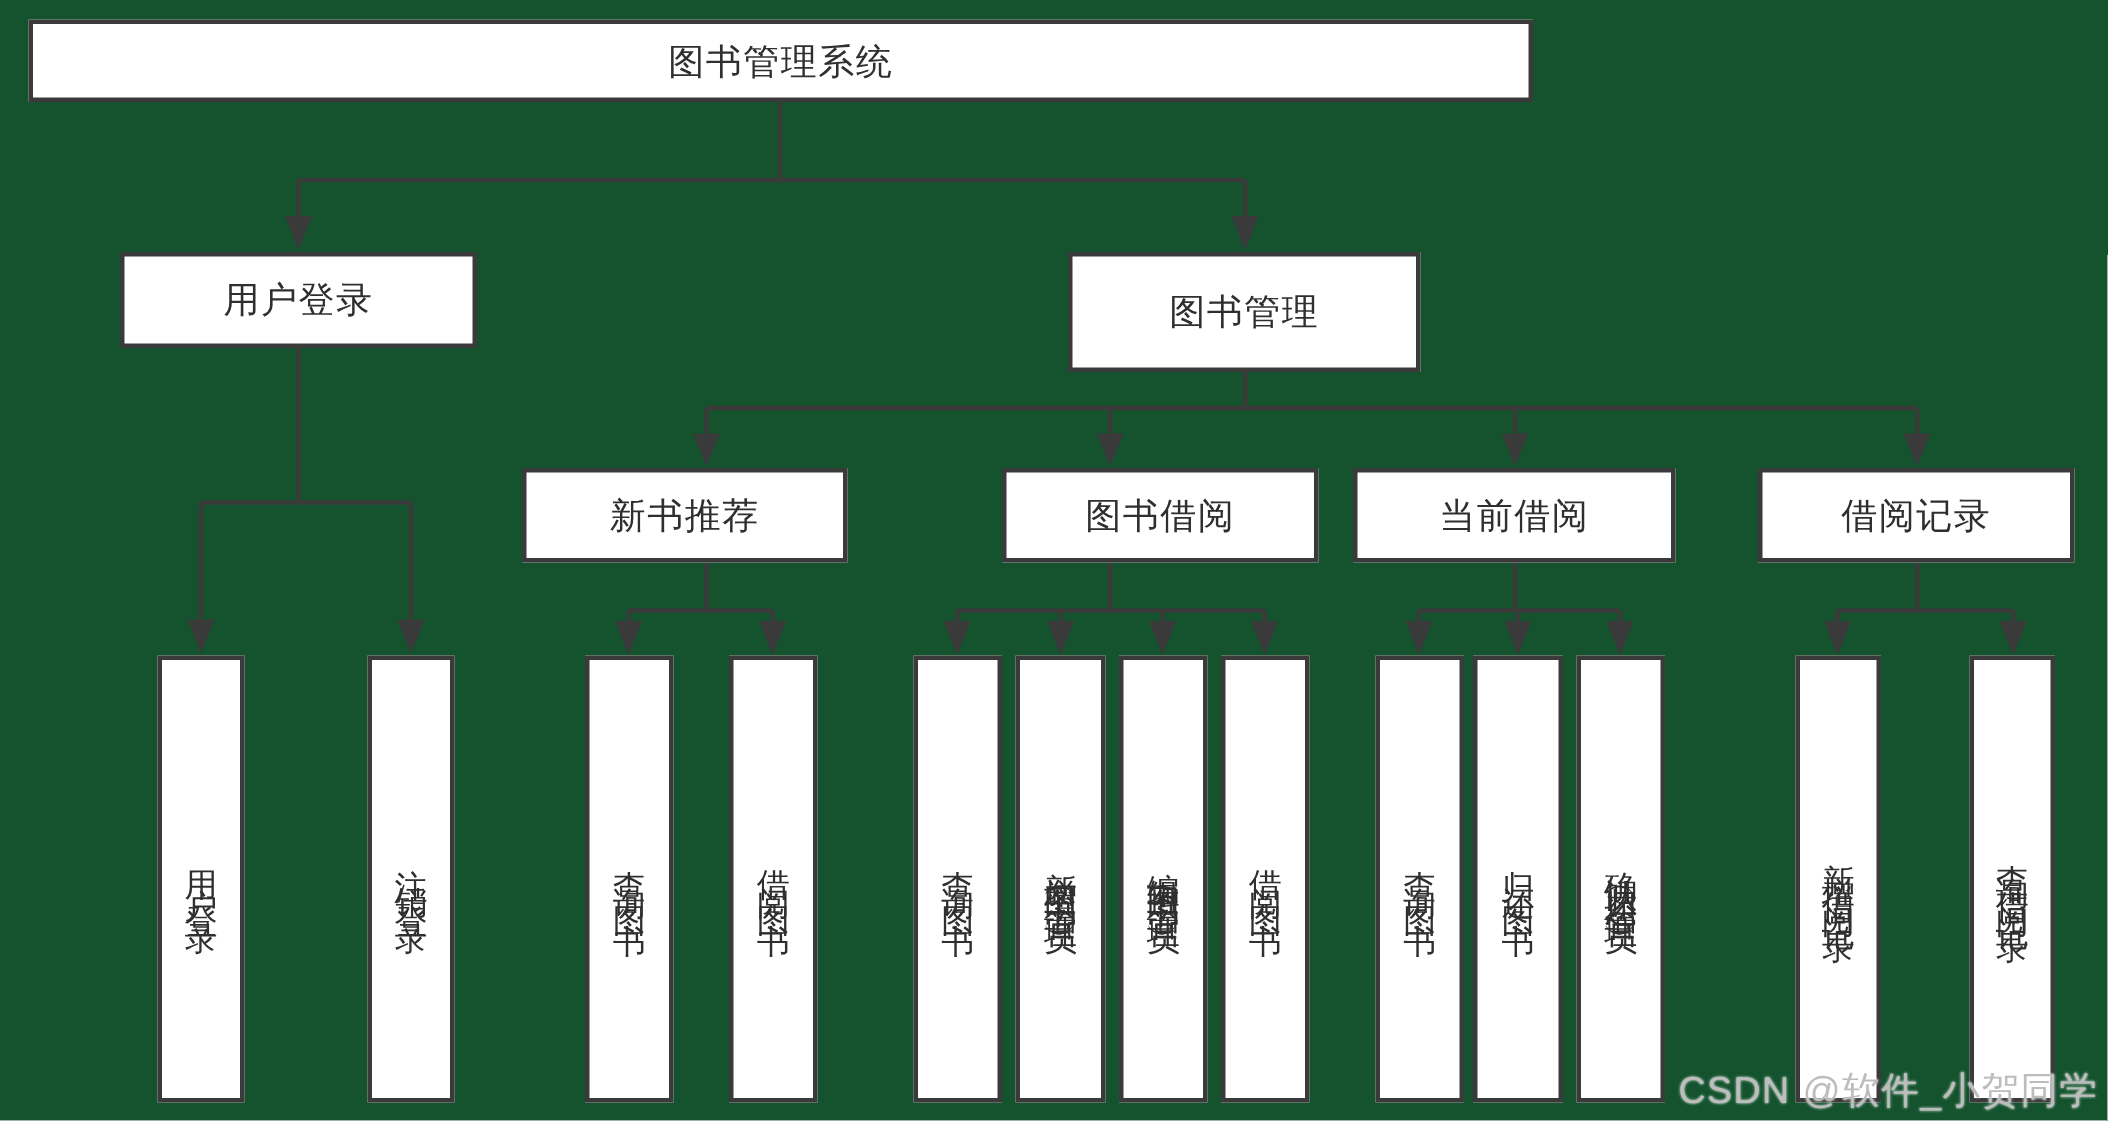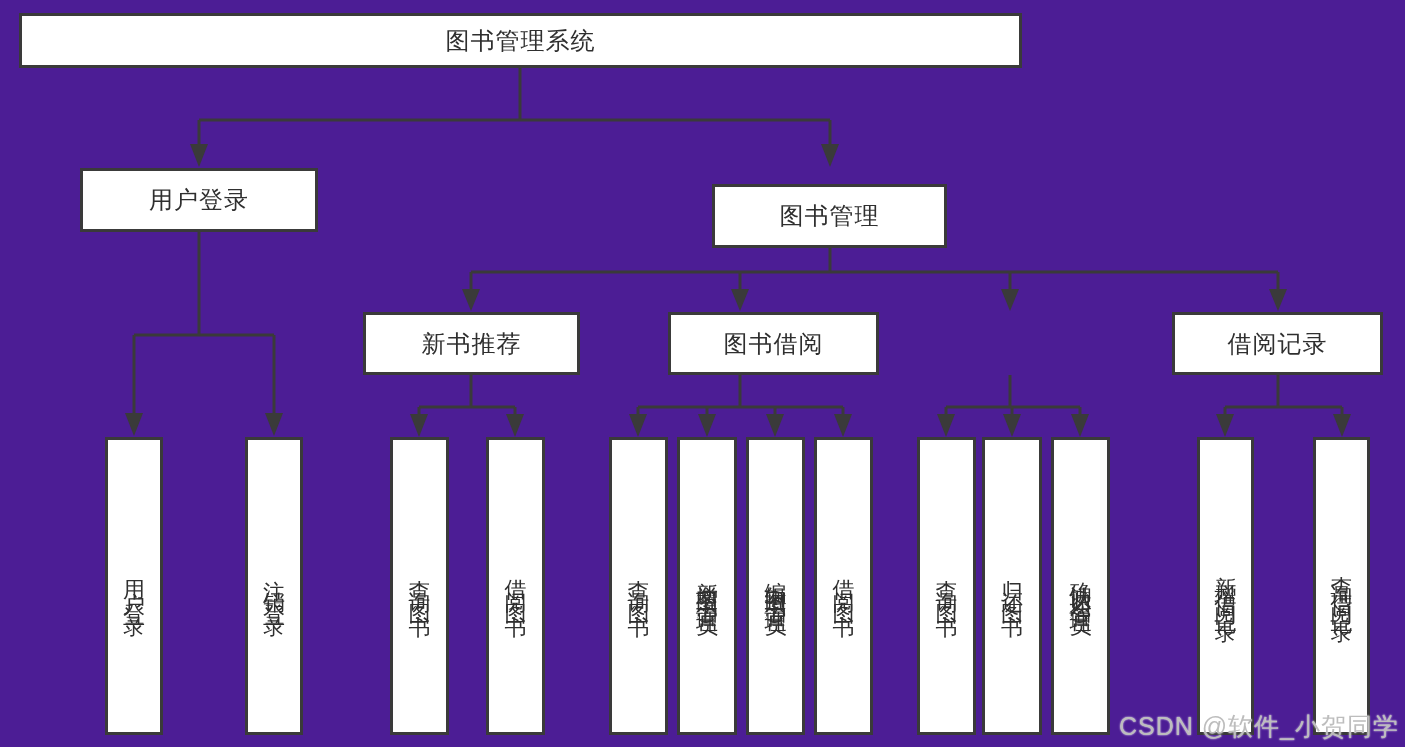--- a/index.html
+++ b/index.html
@@ -8,21 +8,21 @@
     background: #ffffff;
     width: 1405px;
     height: 747px;
     overflow: hidden;
     font-family: "Liberation Sans", "DejaVu Sans", sans-serif;
   }
   .canvas {
     position: relative;
     width: 1405px;
     height: 747px;
-    background: #4c1d95;
+    background: #14532d;
   }
   .edges {
     position: absolute;
     left: 0; top: 0;
     width: 1405px; height: 747px;
   }
   .node {
     position: absolute;
     box-sizing: border-box;
     border: 3px solid #3a3a3a;
@@ -141,30 +141,33 @@
     </g>
   </svg>
 
   <div class="node" style="left:19px; top:13px; width:1003px; height:55px;">
     <span>图书管理系统</span>
   </div>
 
   <div class="node" style="left:80px; top:168px; width:238px; height:64px;">
     <span>用户登录</span>
   </div>
-  <div class="node" style="left:712px; top:184px; width:235px; height:64px;text-align:right;">
+  <div class="node" style="left:712px; top:168px; width:235px; height:80px;text-align:right;">
     <span>图书管理</span>
   </div>
 
-  <div class="node" style="left:363px; top:312px; width:217px; height:63px;">
+  <div class="node" style="left:348px; top:312px; width:217px; height:63px;">
     <span>新书推荐</span>
   </div>
   <div class="node" style="left:668px; top:312px; width:211px; height:63px;">
     <span>图书借阅</span>
   </div>
+  <div class="node" style="left:902px; top:312px; width:215px; height:63px;">
+    <span>当前借阅</span>
+  </div>
   <div class="node" style="left:1172px; top:312px; width:211px; height:63px;">
     <span>借阅记录</span>
   </div>
 
   <div class="node leaf" style="left:105px; top:437px; width:58px; height:298px;">
     <span class="vtext">用户登录</span>
   </div>
   <div class="node leaf" style="left:245px; top:437px; width:58px; height:298px;">
     <span class="vtext">注销登录</span>
   </div>

